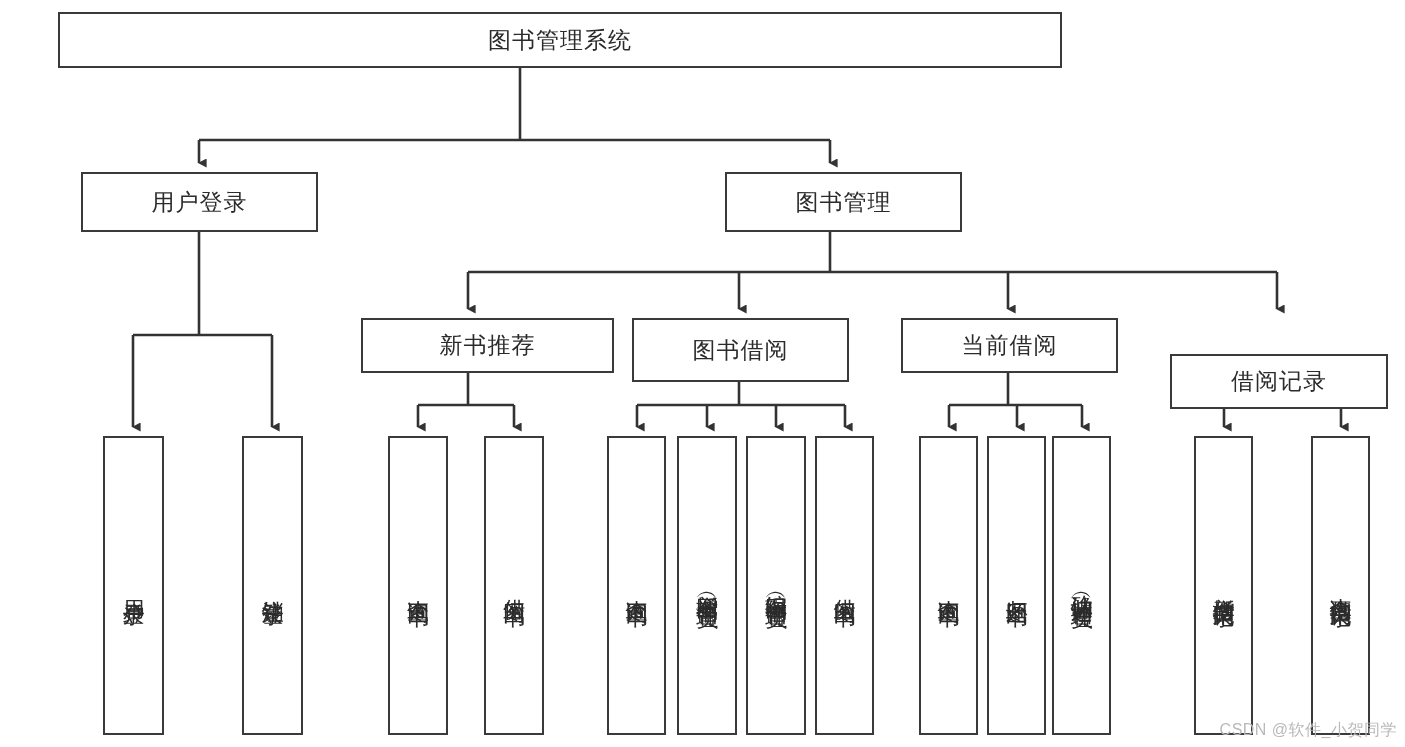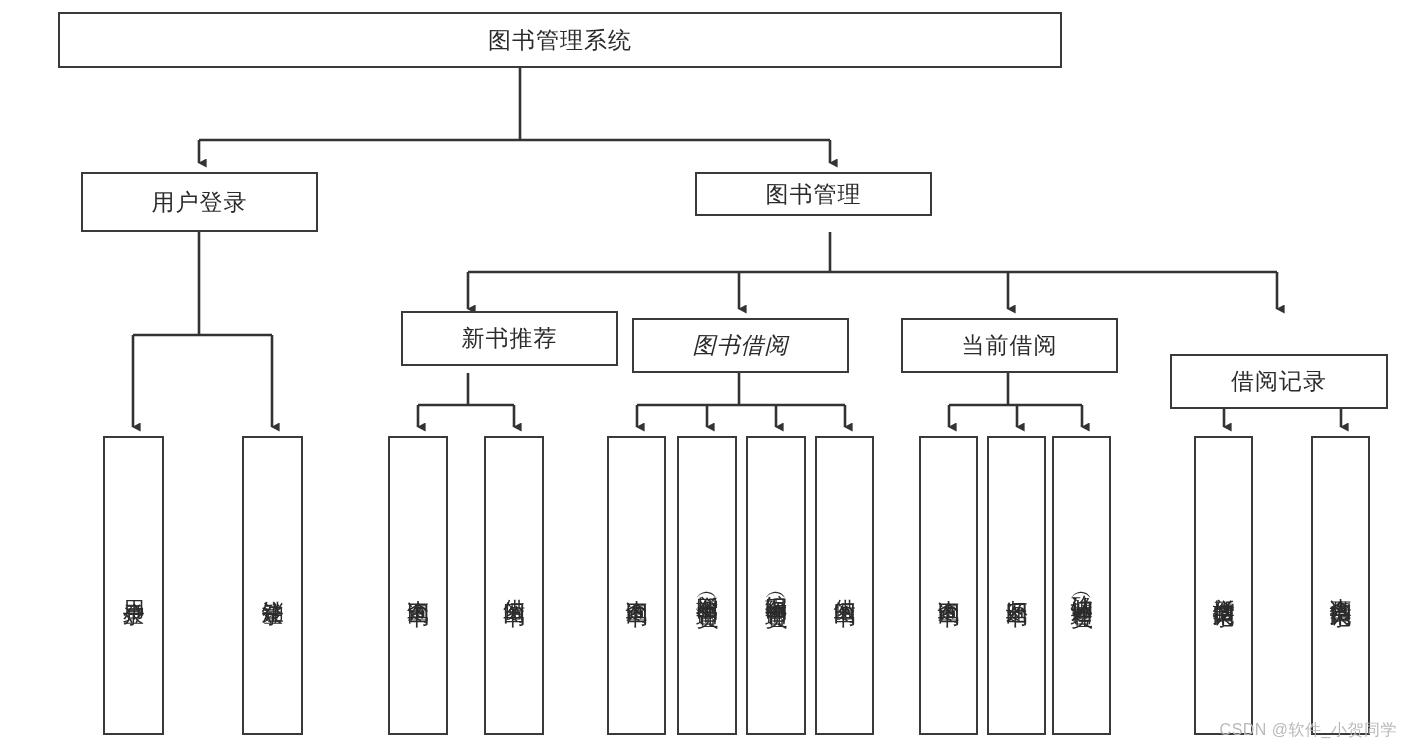--- a/index.html
+++ b/index.html
@@ -131,28 +131,28 @@
     </g>
   </svg>
 
   <div class="node horiz" style="left:18px; top:12px; width:1004px; height:56px;margin-left:40px;">
     <span class="label">图书管理系统</span>
   </div>
 
   <div class="node horiz" style="left:81px; top:172px; width:237px; height:60px;">
     <span class="label">用户登录</span>
   </div>
-  <div class="node horiz" style="left:695px; top:172px; width:237px; height:44px;justify-content:center;">
+  <div class="node horiz" style="left:725px; top:172px; width:237px; height:60px;justify-content:center;">
     <span class="label">图书管理</span>
   </div>
 
-  <div class="node horiz" style="left:361px; top:311px; width:217px; height:55px;margin-left:40px;">
+  <div class="node horiz" style="left:361px; top:318px; width:253px; height:55px;">
     <span class="label">新书推荐</span>
   </div>
-  <div class="node horiz" style="left:632px; top:318px; width:217px; height:55px;font-style:italic;">
+  <div class="node horiz" style="left:632px; top:318px; width:217px; height:64px;">
     <span class="label">图书借阅</span>
   </div>
   <div class="node horiz" style="left:901px; top:318px; width:217px; height:55px;align-items:center;">
     <span class="label">当前借阅</span>
   </div>
   <div class="node horiz" style="left:1170px; top:318px; width:218px; height:55px;margin-top:36px;">
     <span class="label">借阅记录</span>
   </div>
 
   <div class="node vert" style="left:103px; top:436px; width:61px; height:299px;">

